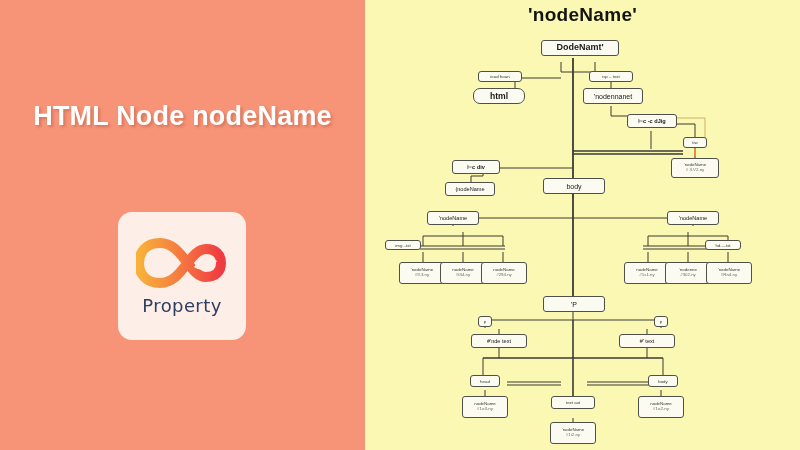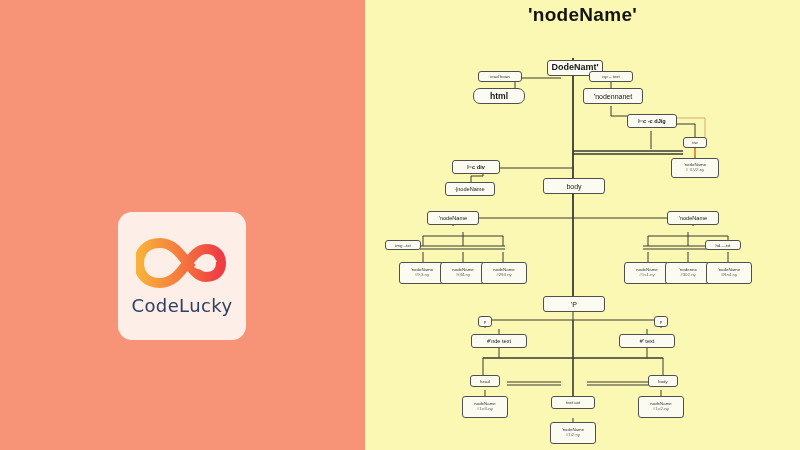--- a/index.html
+++ b/index.html
@@ -76,38 +76,39 @@
     position:absolute;background:#f08a3c;width:1.5px;height:7px;
   }
 </style>
 </head>
 <body>
 
 <div class="canvas">
 
   <div class="left-panel">
     <div class="headline">
+      <div>HTML Node nodeName</div>
     </div>
 
     <div class="logo-card">
       <svg class="logo-mark" viewBox="0 0 92 52">
         <defs>
           <linearGradient id="lg" x1="0" y1="0" x2="1" y2="0">
             <stop offset="0%" stop-color="#f8b13a"></stop>
             <stop offset="45%" stop-color="#f5803f"></stop>
             <stop offset="100%" stop-color="#ef3b42"></stop>
           </linearGradient>
         </defs>
         <path d="M24 6 C10 6 3 15 3 26 C3 37 10 46 24 46 C36 46 43 37 50 28
                  C56 20 62 12 70 12 C80 12 85 18 85 26 C85 34 80 40 70 40
                  C62 40 56 32 50 24 C43 15 36 6 24 6 Z" fill="none" stroke="url(#lg)" stroke-width="10" stroke-linecap="round"></path>
         <path d="M13 30 C20 22 31 21 38 24 C32 33 21 35 13 30 Z" fill="#fdeee7"></path>
         <path d="M58 30 C64 21 75 20 81 24 C75 33 65 35 58 30 Z" fill="#fdeee7"></path>
       </svg>
-      <div class="logo-word">CodeLucky</div>
+      <div class="logo-word">Property</div>
     </div>
   </div>
 
   <div class="right-panel">
 
     <div class="diagram-title">'nodeName'</div>
 
     <svg class="wires" viewBox="0 0 435 450" preserveAspectRatio="none">
       <g stroke="#3a3a35" fill="none" stroke-width="1">
 
@@ -166,21 +167,21 @@
         <path d="M222 385 L286 385" stroke-width="1.1"></path>
 
         <path d="M120 390 L120 398 M296 390 L296 398 M208 398 L208 408"></path>
         <path d="M208 418 L208 424"></path>
       </g>
       <g stroke="#c8a860" fill="none" stroke-width="0.9">
         <path d="M286 118 L340 118 L340 140"></path>
       </g>
     </svg>
 
-    <div class="nb root" style="left:182px;top:40px;width:56px;height:16px;margin-top:20px;">
+    <div class="nb root" style="left:176px;top:40px;width:78px;height:16px;">
       <span class="l1">DodeNamt'</span>
     </div>
 
     <div class="nb tiny blur2" style="left:113px;top:71px;width:44px;height:11px;">
       <span>iead  hoan</span>
     </div>
     <div class="nb tiny blur2" style="left:224px;top:71px;width:44px;height:11px;">
       <span>isp – text</span>
     </div>
 

